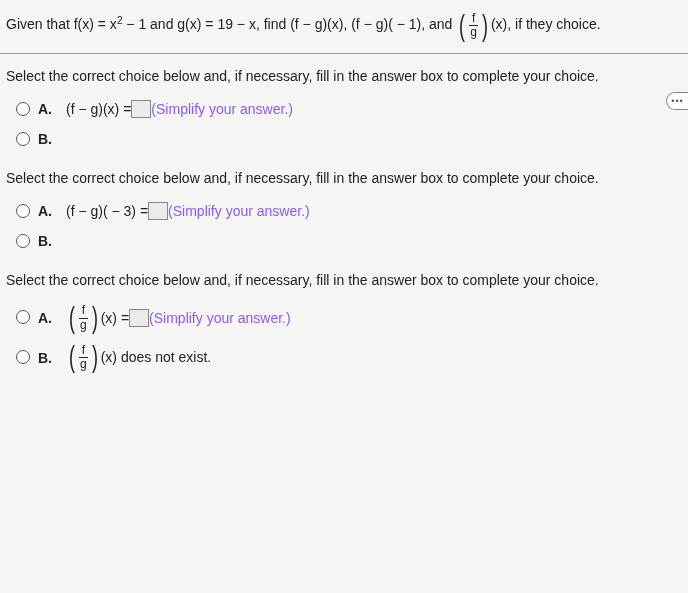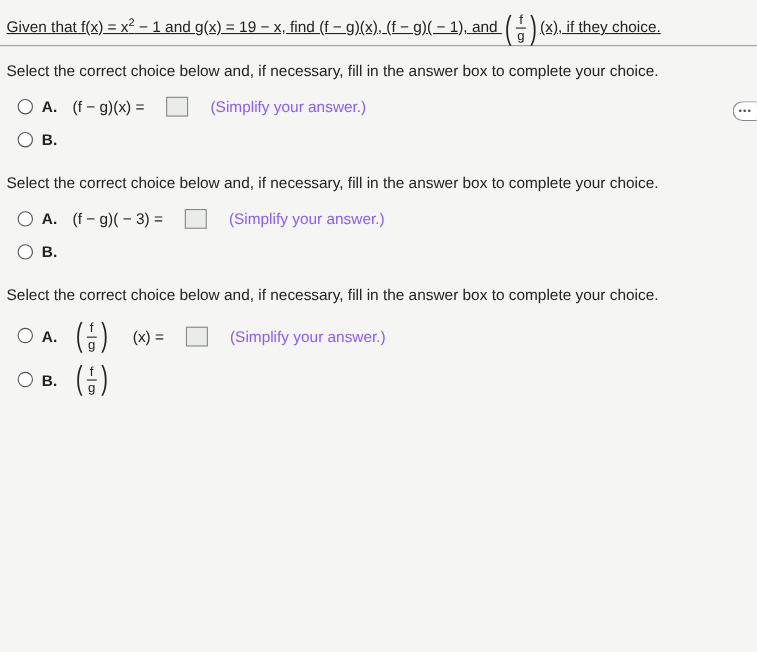--- a/index.html
+++ b/index.html
@@ -7,24 +7,23 @@
       font-family: Arial, Helvetica, sans-serif;
       font-size: 14px;
       color: #222;
       background: #f5f5f3;
       width: 688px;
       height: 593px;
       overflow: hidden;
       position: relative;
     }
     .header {
-      padding: 12px 10px 2px 6px;
+      padding: 12px 10px 14px 6px;
       border-bottom: 1px solid #999;
       line-height: 1.6;
-      text-decoration: underline;
     }
     .sup { font-size: 10px; vertical-align: super; }
     .frac-paren {
       display: inline-flex;
       align-items: center;
       vertical-align: middle;
       margin: 0 1px;
     }
     .paren-l, .paren-r {
       font-size: 30px;
@@ -58,21 +57,21 @@
     .choice-row.tall .label { margin-top: 6px; }
     .radio {
       width: 14px;
       height: 14px;
       border: 1.5px solid #555;
       border-radius: 50%;
       flex: none;
       background: #fff;
     }
     .label { font-weight: bold; width: 20px; flex: none; }
-    .eq-text { display: inline-flex; align-items: center; gap: 20px; flex-wrap: wrap; }
+    .eq-text { display: inline-flex; align-items: center; gap: 0; flex-wrap: wrap; }
     .answer-box {
       width: 20px;
       height: 18px;
       border: 1px solid #888;
       background: #e9ece9;
       display: inline-block;
       vertical-align: middle;
     }
     .hint { color: #8b5cf6; }
     .more-tab {
@@ -169,15 +168,16 @@
     <div class="label">B.</div>
     <div class="eq-text">
       <span class="frac-paren">
           <span class="paren-l">(</span>
           <span class="frac">
             <span class="num">f</span>
             <span class="den">g</span>
           </span>
           <span class="paren-r">)</span>
         </span>
+      <span>(x) does not exist.</span>
     </div>
   </div>
 </div>
 
 </body></html>

